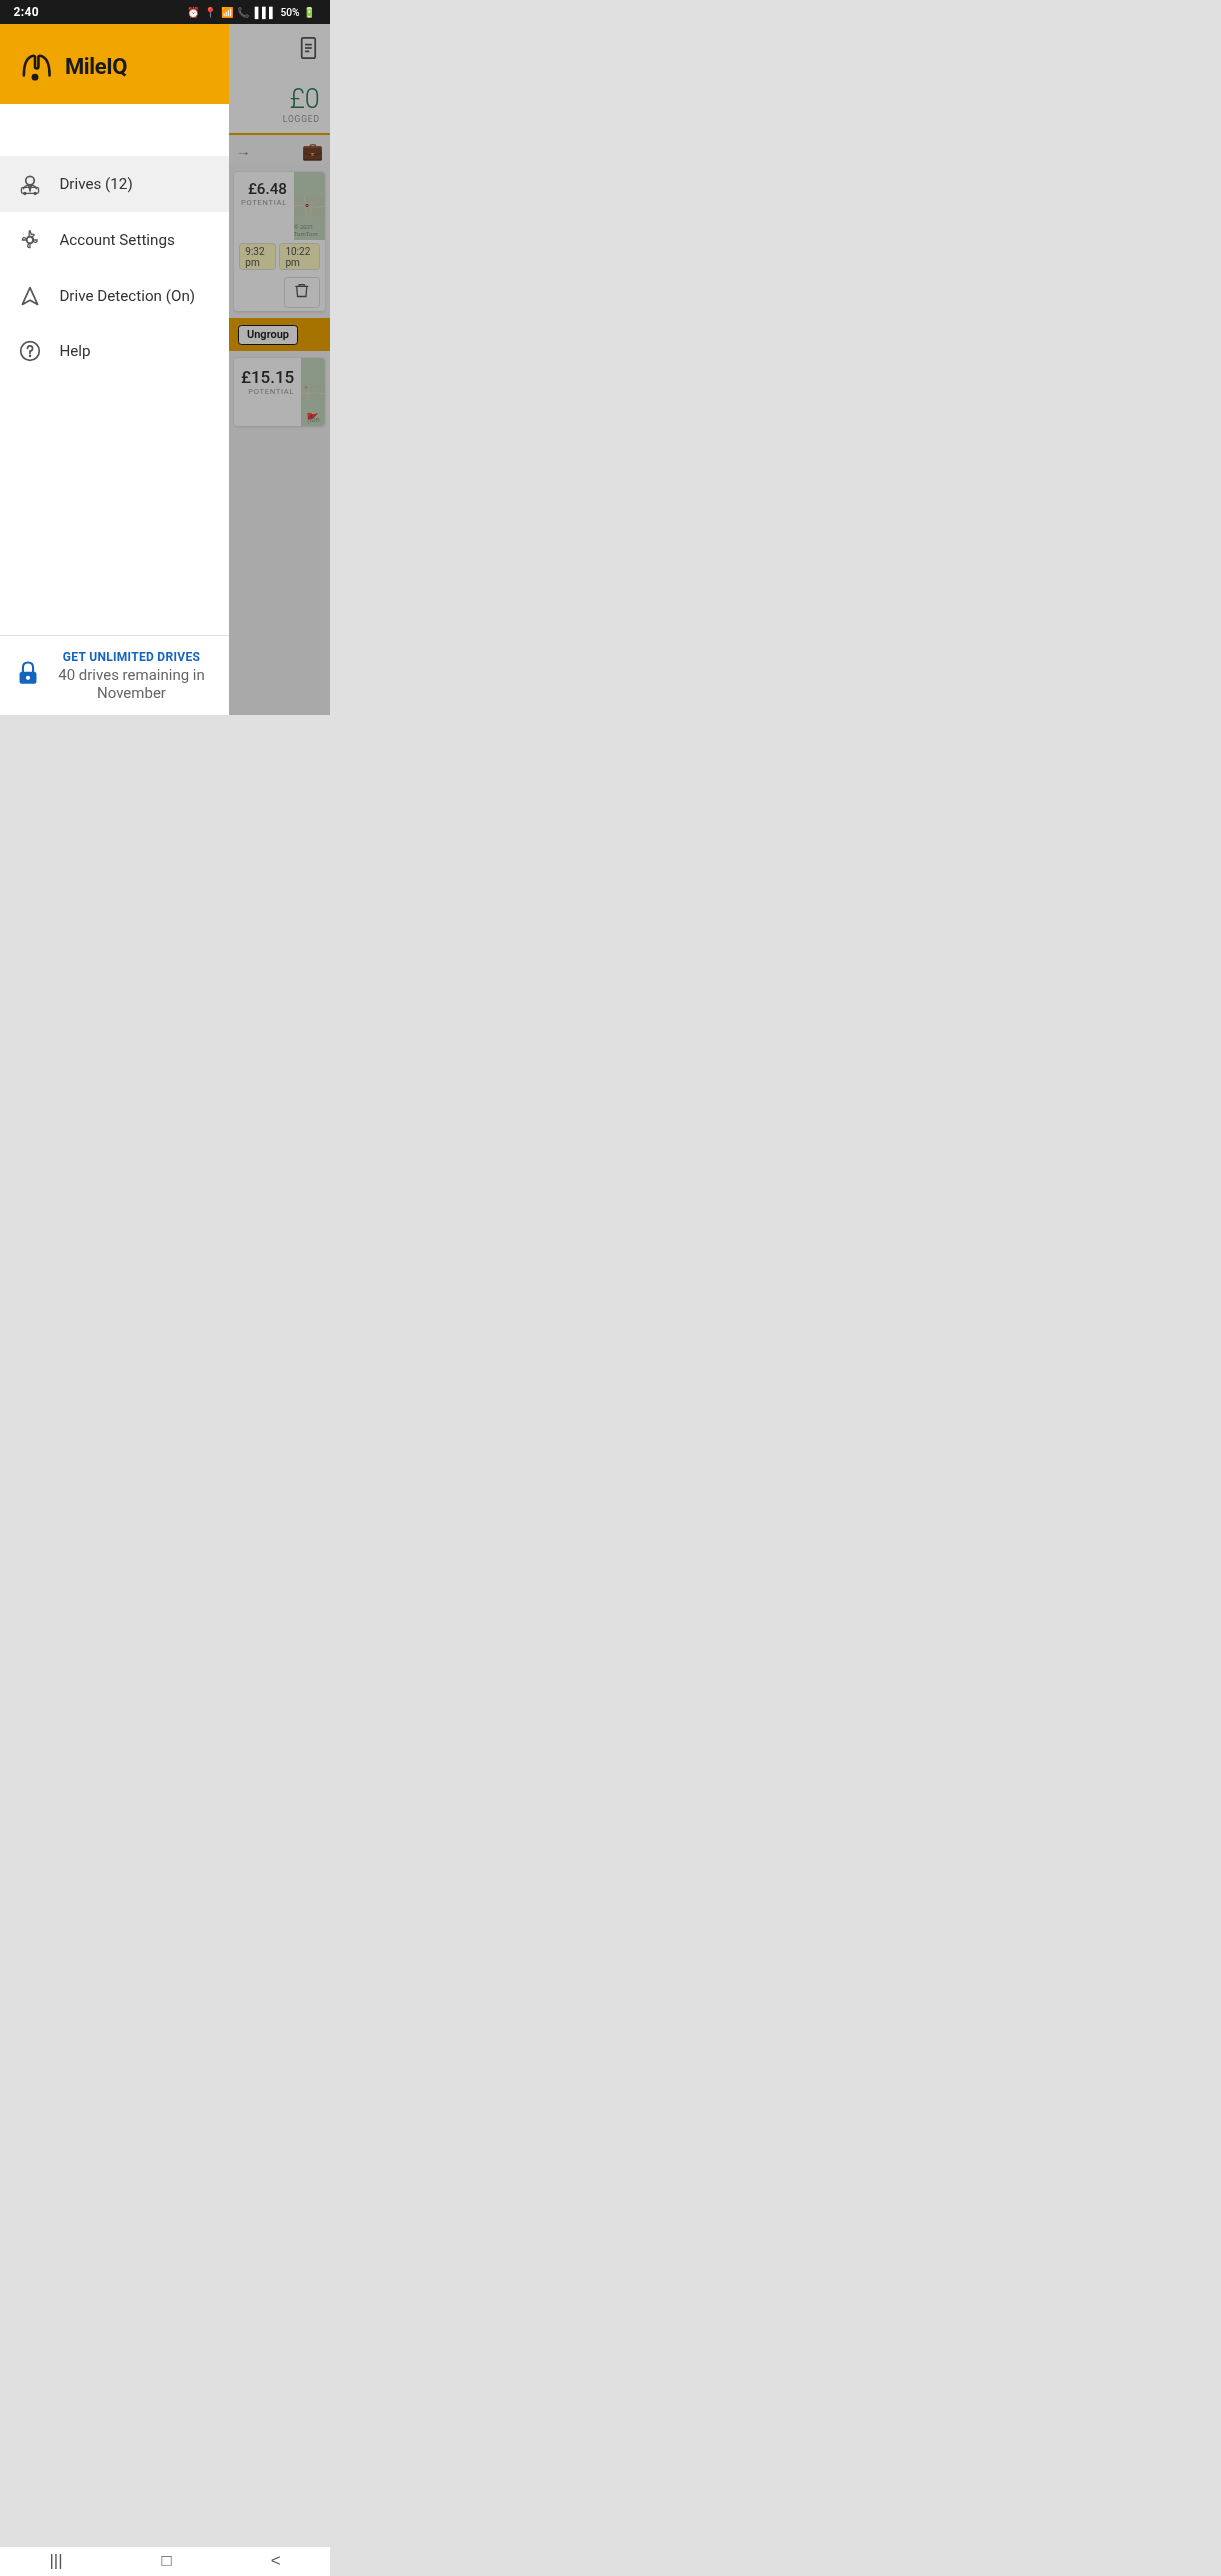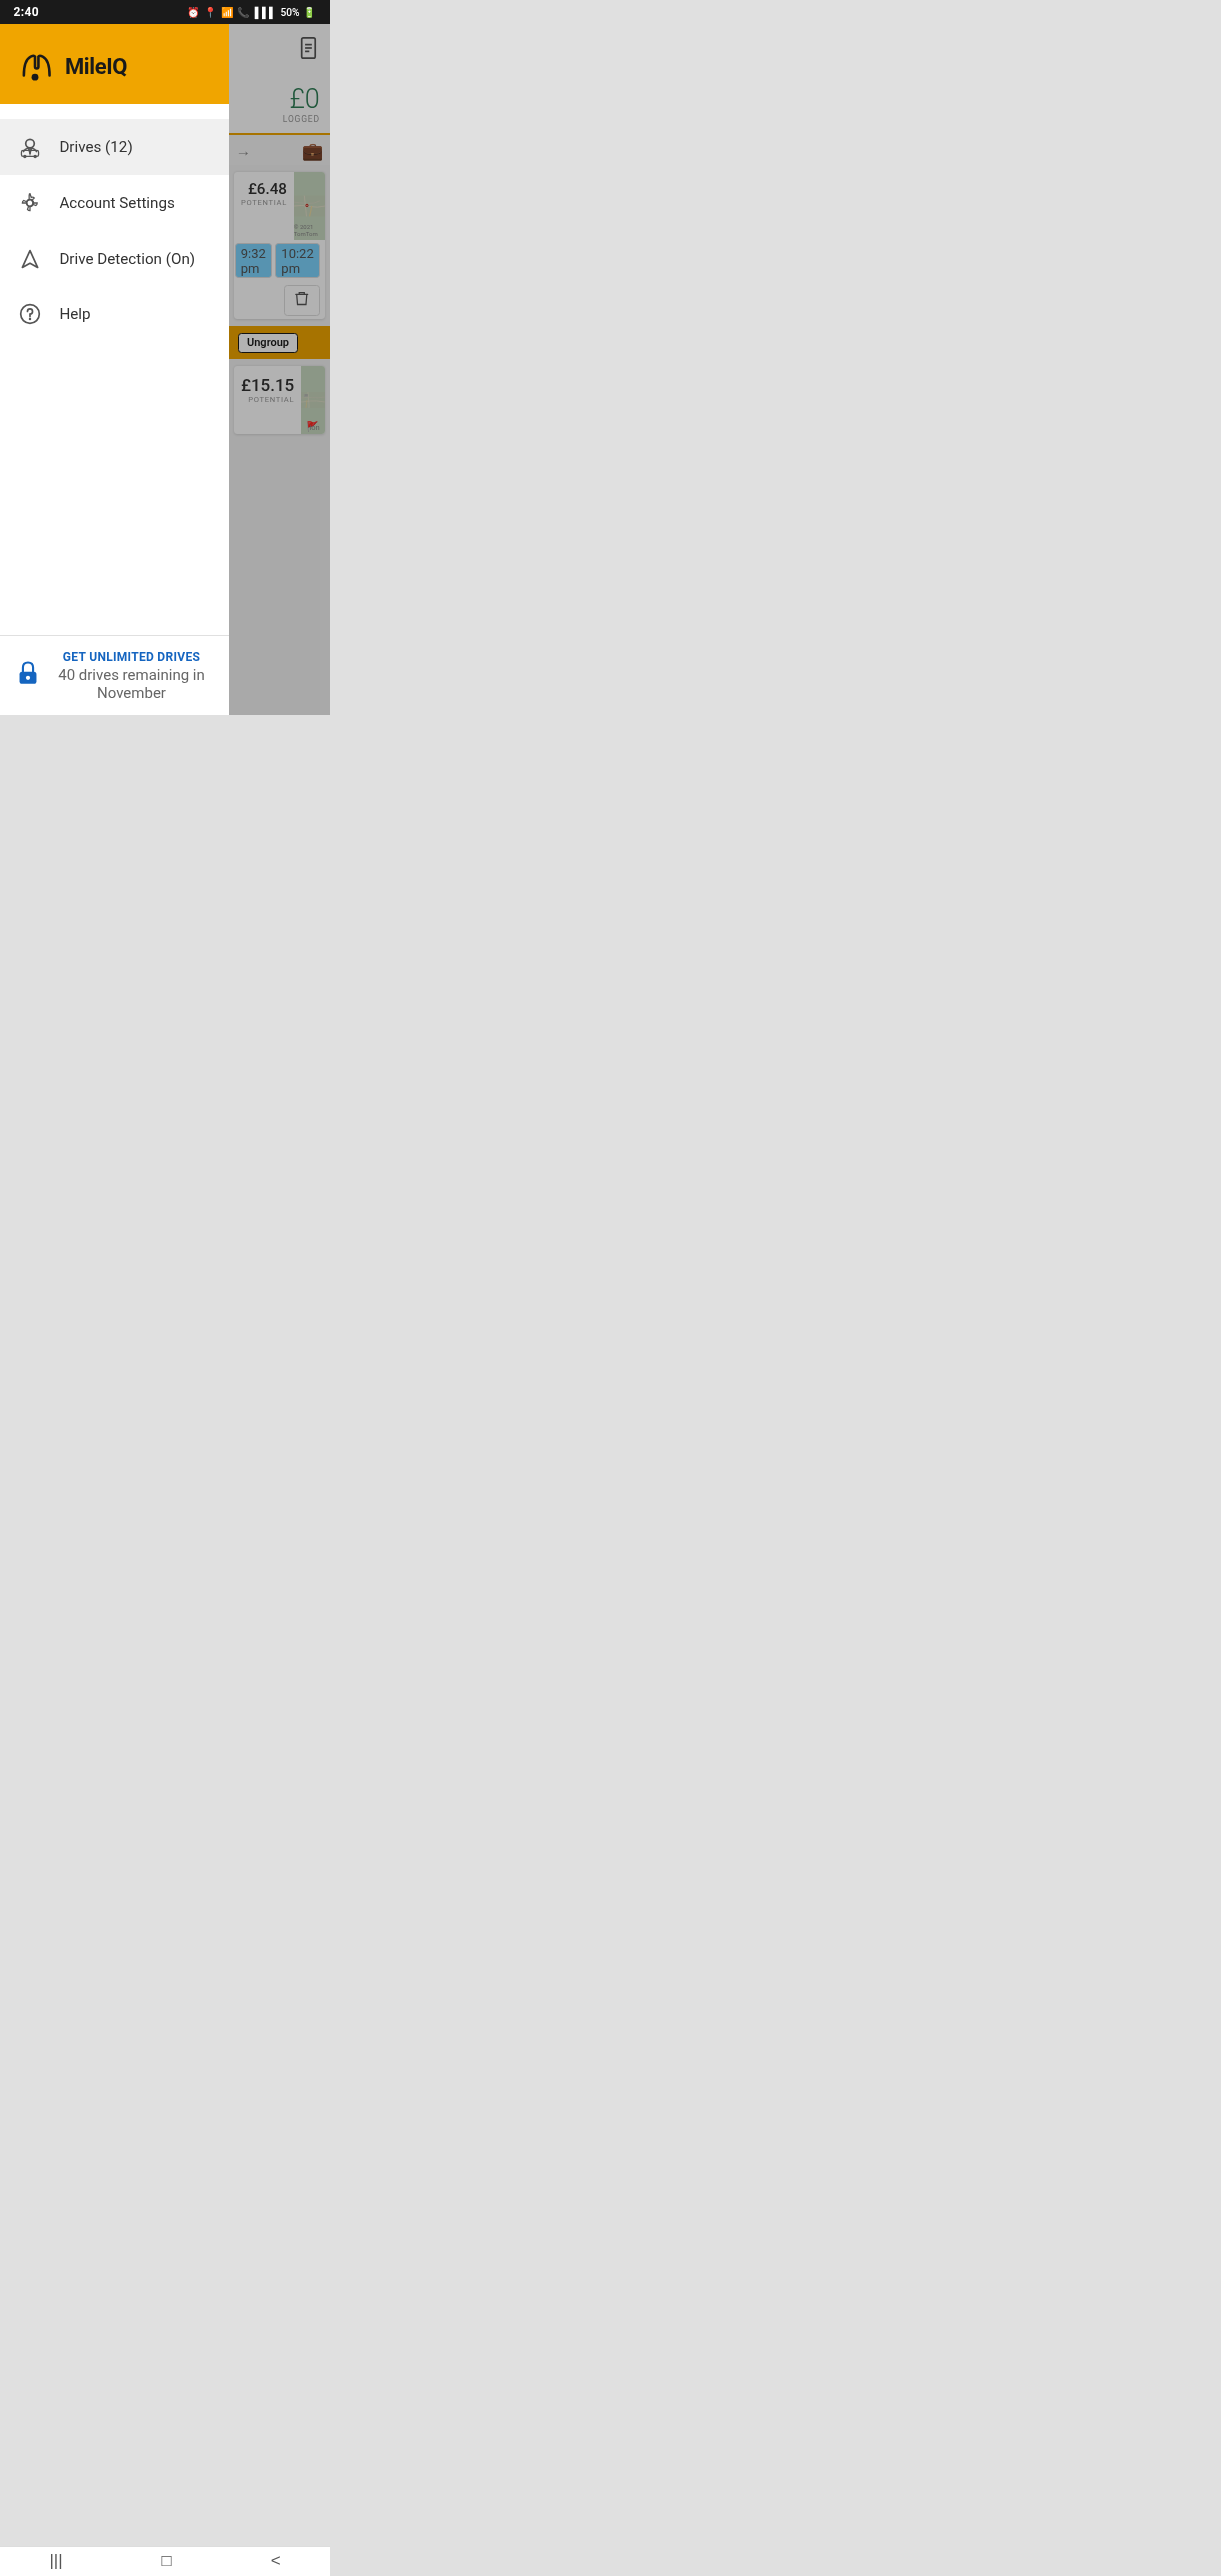--- a/index.html
+++ b/index.html
@@ -92,20 +92,21 @@
       font-size: 22px;
       font-weight: 700;
       color: #1a1a1a;
       letter-spacing: -0.4px;
     }
 
     .sidebar-nav {
       flex: 1;
       padding: 6.8px 0;
       overflow-y: auto;
+      margin-top: 37px;
     }
 
     .nav-item {
       display: flex;
       align-items: center;
       gap: 17px;
       padding: 15.2px 17px;
       cursor: pointer;
       transition: background 0.15s;
       background: white;
@@ -253,24 +254,24 @@
     }
 
     .time-row {
       display: flex;
       justify-content: flex-end;
       gap: 3.4px;
       padding: 3.4px 5.1px;
     }
 
     .time-chip {
-      background: #7dd3fc;
+      background: #fef9c3;
       border: 0.8px solid #ddd;
       border-radius: 3.4px;
-      font-size: 13px;
+      font-size: 10px;
       color: #555;
       padding: 1.7px 5.1px;
     }
 
     .delete-row {
       display: flex;
       justify-content: flex-end;
       padding: 3.4px 5.1px;
     }
 

